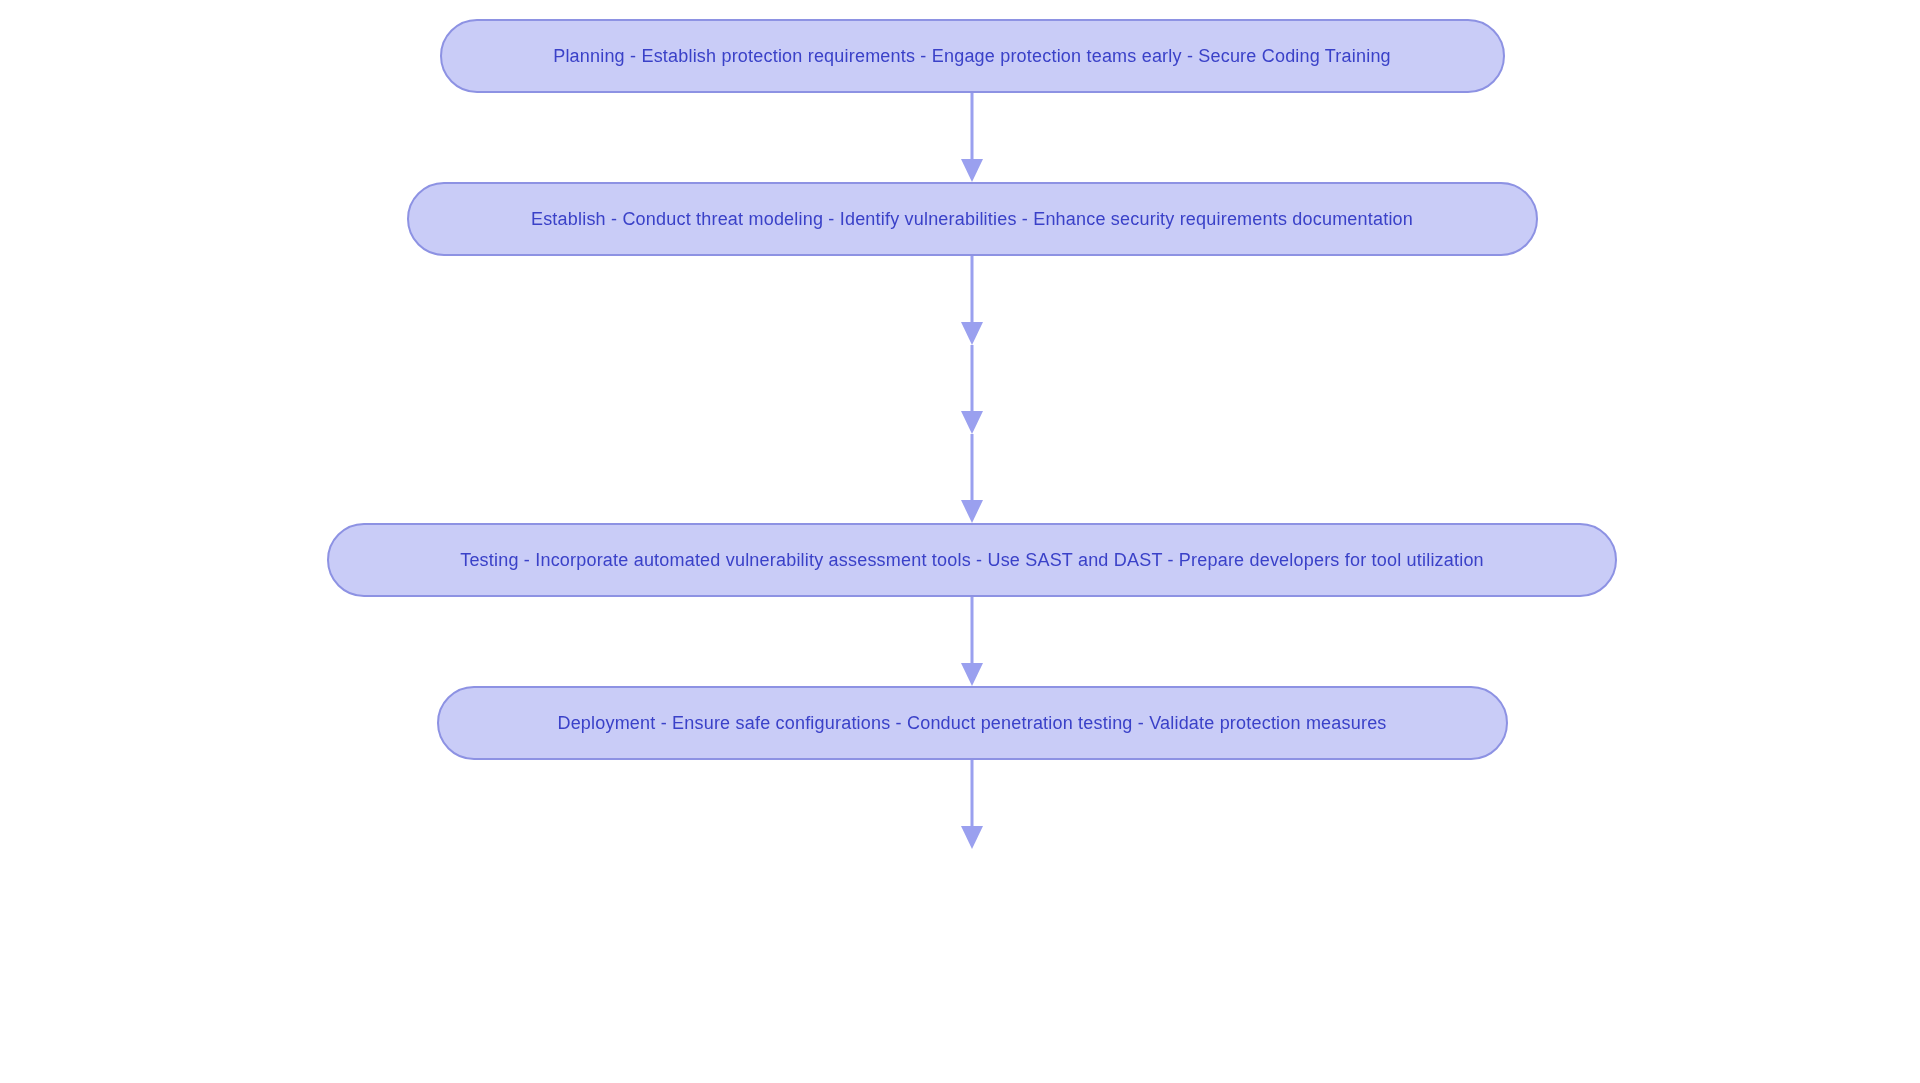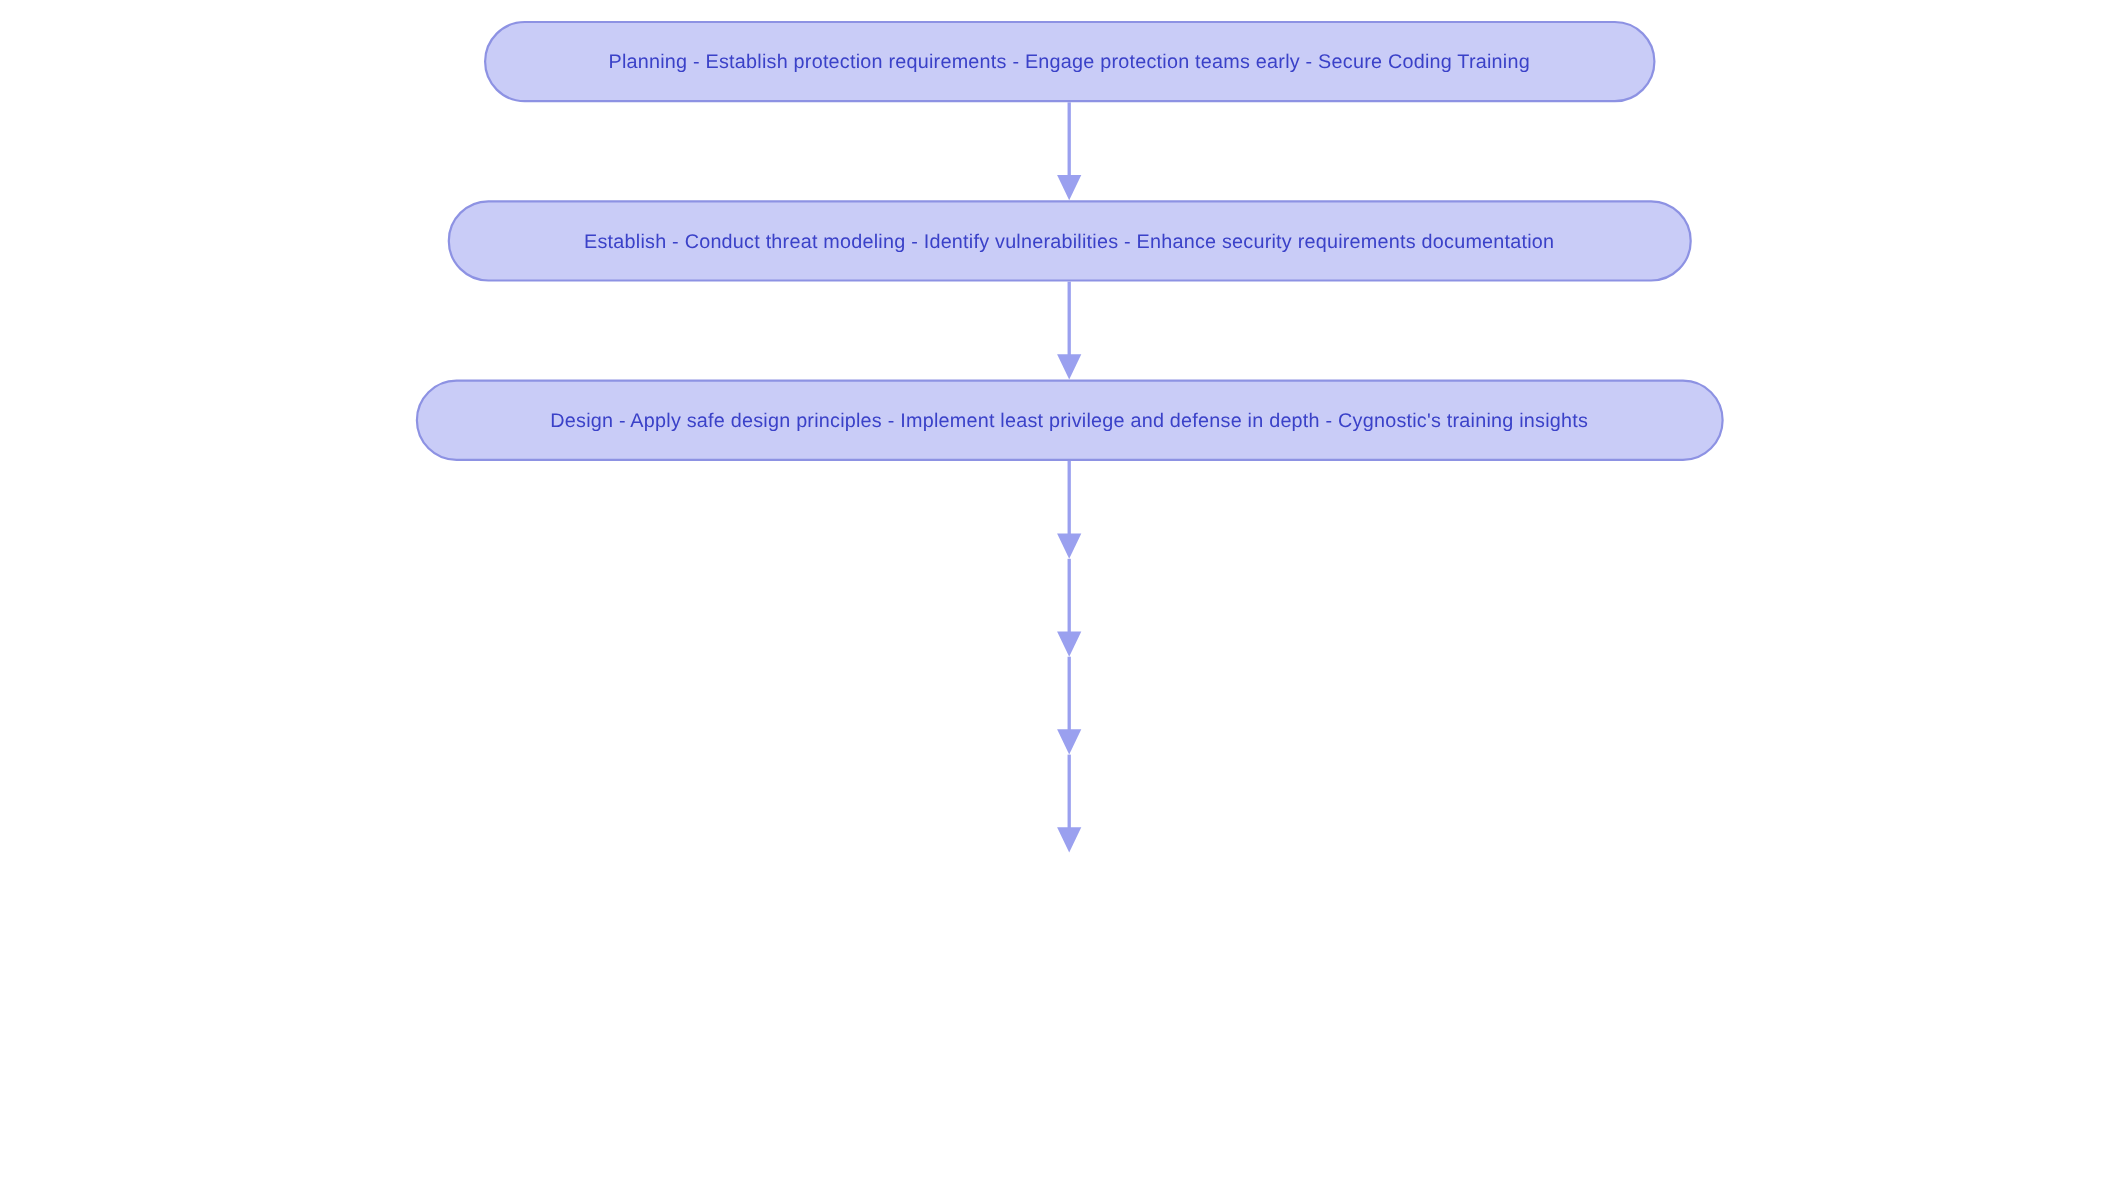--- a/index.html
+++ b/index.html
@@ -92,41 +92,44 @@
 
     <div class="node n2">
       <span>Establish - Conduct threat modeling - Identify vulnerabilities - Enhance security requirements documentation</span>
     </div>
 
     <div class="connector">
       <div class="line"></div>
       <div class="head"></div>
     </div>
 
-    <div class="node n3">
-      <span>Design - Apply safe design principles - Implement least privilege and defense in depth - Cygnostic's training insights</span>
-    </div>
 
     <div class="connector">
       <div class="line"></div>
       <div class="head"></div>
     </div>
 
 
     <div class="connector">
       <div class="line"></div>
       <div class="head"></div>
     </div>
 
+    <div class="node n5">
+      <span>Testing - Incorporate automated vulnerability assessment tools - Use SAST and DAST - Prepare developers for tool utilization</span>
+    </div>
 
     <div class="connector">
       <div class="line"></div>
       <div class="head"></div>
     </div>
 
+    <div class="node n6">
+      <span>Deployment - Ensure safe configurations - Conduct penetration testing - Validate protection measures</span>
+    </div>
 
     <div class="connector">
       <div class="line"></div>
       <div class="head"></div>
     </div>
 
 
   </div>
 </div>
 

